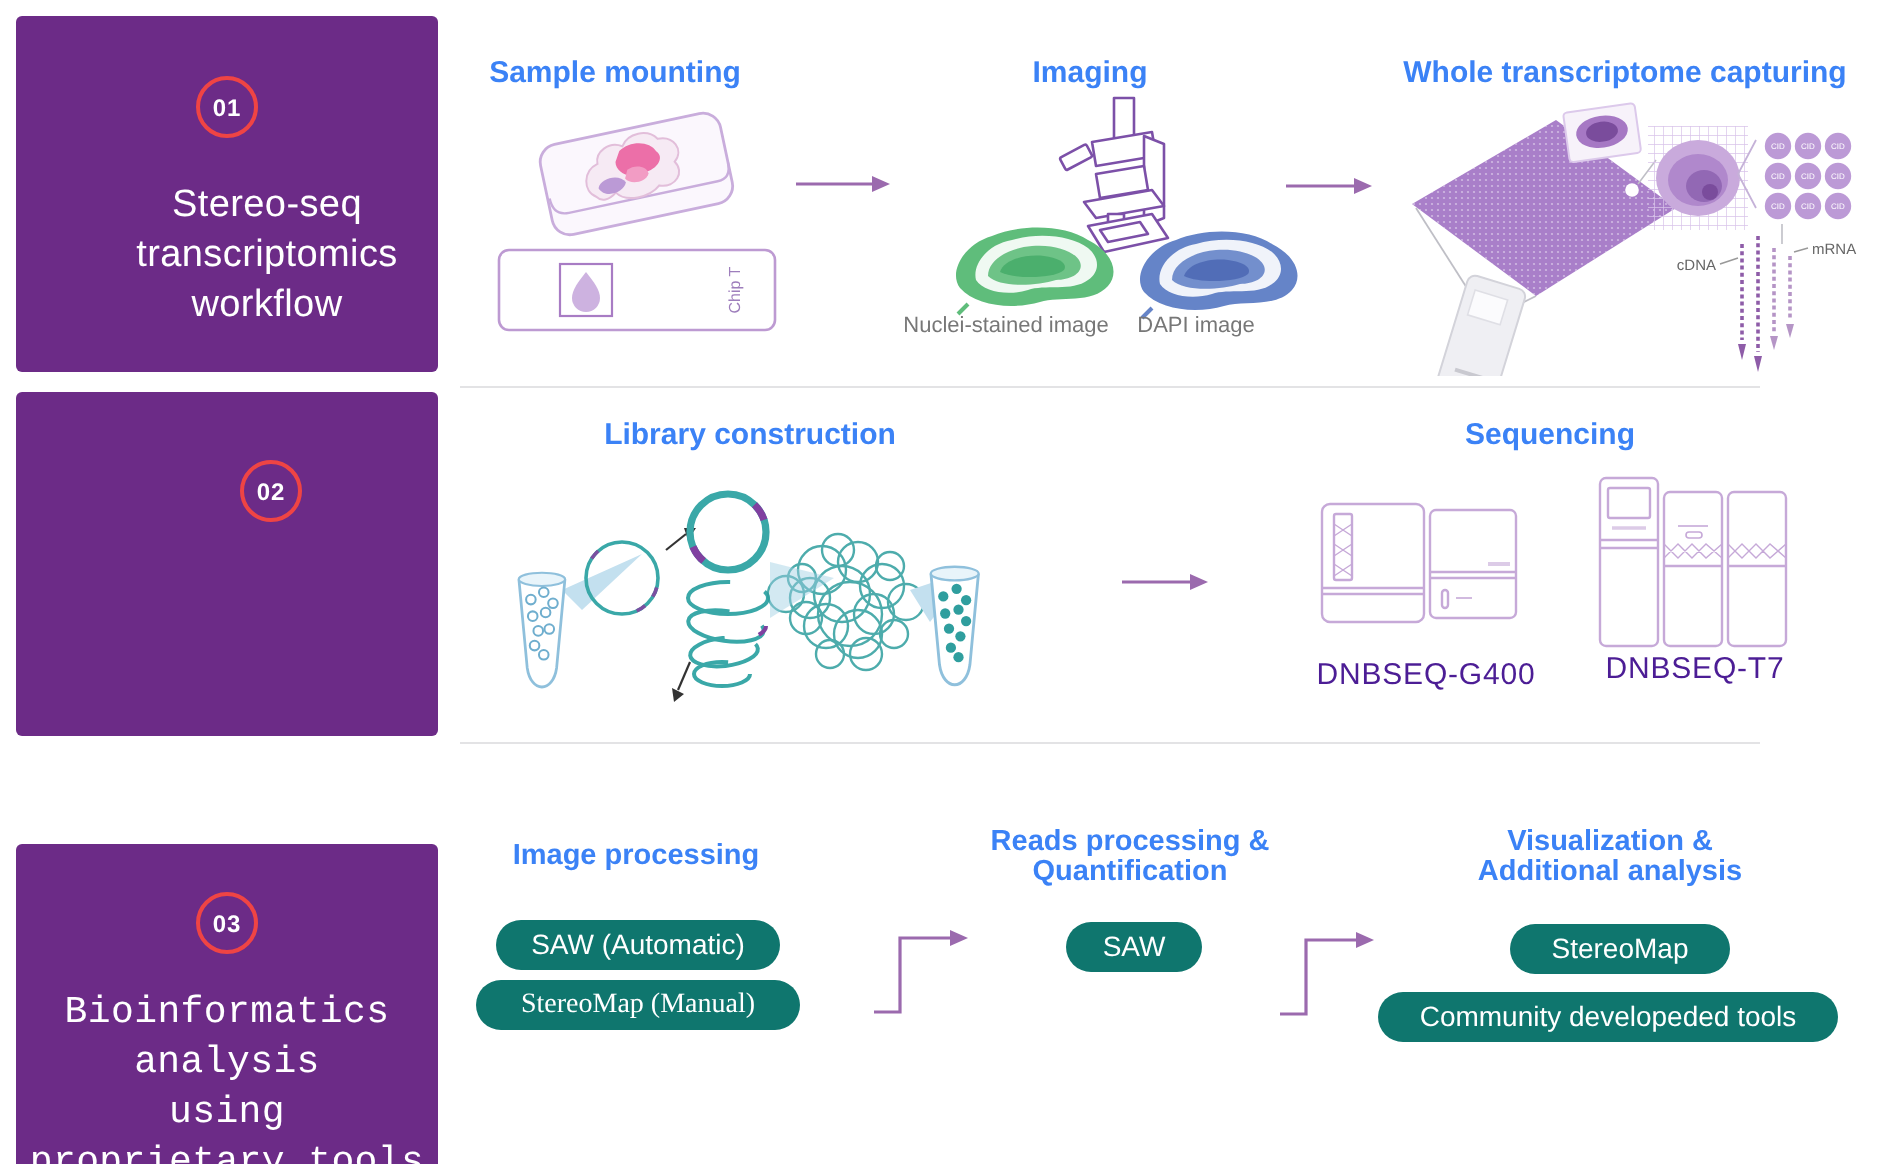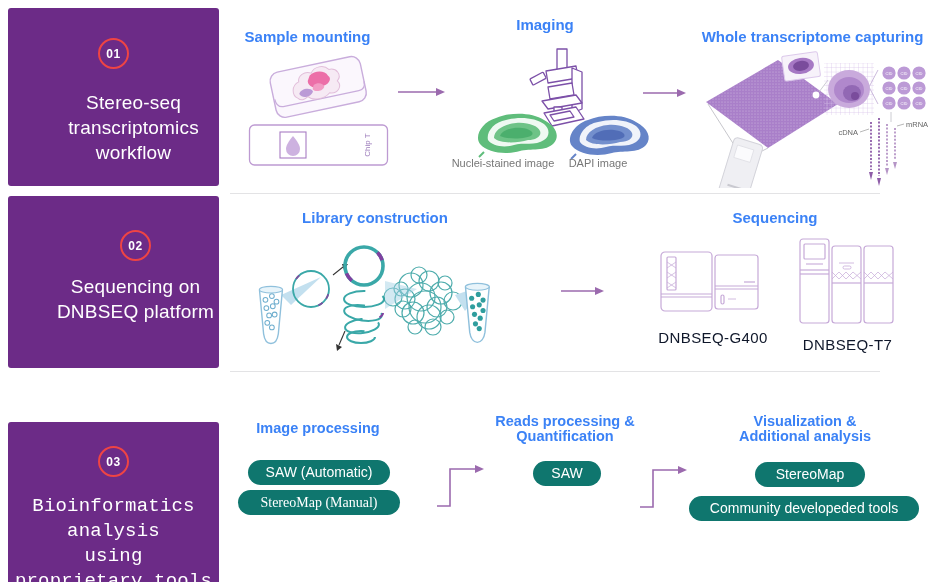--- a/index.html
+++ b/index.html
@@ -16,21 +16,21 @@
   .badge{
     width:27px;height:27px;border:2px solid #ef4444;border-radius:50%;
     margin:0 auto;display:flex;align-items:center;justify-content:center;
     font-size:12px;font-weight:bold;letter-spacing:.5px;
   }
   .panel-title{font-size:19px;line-height:25px;font-weight:400;letter-spacing:.2px;}
   
   .h-purple{position:absolute;color:#3b82f6;font-weight:bold;font-size:15px;text-align:center;}
   .h-purple.small{font-size:14.5px;line-height:15px;}
   .glabel{position:absolute;color:#777;font-size:11px;text-align:center;}
-  .mlabel{position:absolute;color:#0f172a;font-size:15px;letter-spacing:.4px;text-align:center;}
+  .mlabel{position:absolute;color:#4c1d95;font-size:15px;letter-spacing:.4px;text-align:center;}
   .pill{
     position:absolute;background:#0f766e;color:#fff;border-radius:14px;
     font-size:14px;line-height:25px;height:25px;padding:0 15px;text-align:center;white-space:nowrap;
   }
   .abs{position:absolute;}
   svg{display:block;}
 </style>
 </head>
 <body>
 
@@ -45,24 +45,20 @@
     <div>Stereo-seq</div>
     <div>transcriptomics</div>
     <div>workflow</div>
   </div>
 </div>
 
 <div class="panel" style="top:196px;height:172px;padding-left:44px;">
   <div class="badge" style="margin-top:34px;">
     <span>02</span>
   </div>
-  <div class="panel-title" style="margin-top:13px;">
-    <div>Sequencing on</div>
-    <div>DNBSEQ platform</div>
-  </div>
 </div>
 
 <div class="panel" style="top:376px;height:198px;margin-top:46px;">
   <div class="badge" style="margin-top:24px;">
     <span>03</span>
   </div>
   <div class="panel-title" style="margin-top:17px;font-family:Liberation Mono, monospace;">
     <div>Bioinformatics</div>
     <div>analysis</div>
     <div>using</div>
@@ -88,21 +84,21 @@
   <rect x="32" y="11" width="26" height="26" fill="none" stroke="#A87CC4" stroke-width="1.1"></rect>
   <path d="M45,15 C49,20 52,24 52,28 a7,7 0 1 1 -14,0 C38,24 41,20 45,15 Z" fill="#CDB2E0"></path>
   <text x="122" y="24" transform="rotate(-90 122 24)" font-size="8" fill="#9E7EBC" text-anchor="middle">Chip T</text>
 </svg>
 
 <svg class="abs" style="left:398px;top:86px;" width="48" height="12" viewBox="0 0 48 12">
   <line x1="0" y1="6" x2="38" y2="6" stroke="#9B6AAE" stroke-width="1.6"></line>
   <polygon points="38,2 47,6 38,10" fill="#9B6AAE"></polygon>
 </svg>
 
-<div class="h-purple" style="left:505px;top:16px;width:80px;">Imaging</div>
+<div class="h-purple" style="left:505px;top:28px;width:80px;">Imaging</div>
 
 <svg class="abs" style="left:518px;top:47px;" width="88" height="84" viewBox="0 0 88 84">
   <g fill="#fff" stroke="#7C50A8" stroke-width="1.3" stroke-linejoin="round">
     <rect x="39" y="2" width="10" height="22"></rect>
     <path d="M28,24 L58,19 L60,31 L30,36 Z"></path>
     <g transform="rotate(-28 26 29)">
         <rect x="12" y="25" width="15" height="7" rx="1"></rect>
       </g>
     <path d="M54,21 L64,25 L64,62 L54,66 Z"></path>
     <polygon points="30,40 54,36 56,48 32,52"></polygon>
@@ -339,21 +335,21 @@
     <line x1="1" y1="33" x2="30" y2="33"></line>
     <line x1="1" y1="37" x2="30" y2="37"></line>
     <line x1="40" y1="26" x2="55" y2="26" stroke-width=".8"></line>
     <rect x="44" y="29" width="8" height="3" rx="1.5" stroke-width=".8"></rect>
     <path d="M33,42 L40,35 L47,42 L54,35 L62,42 M33,35 L40,42 L47,35 L54,42 L62,35" stroke-width=".7" fill="none"></path>
     <path d="M65,42 L72,35 L79,42 L86,35 L94,42 M65,35 L72,42 L79,35 L86,42 L94,35" stroke-width=".7" fill="none"></path>
     <line x1="33" y1="46" x2="62" y2="46"></line>
     <line x1="65" y1="46" x2="94" y2="46"></line>
   </g>
 </svg>
-<div class="mlabel" style="left:800px;top:336px;width:95px;">DNBSEQ-T7</div>
+<div class="mlabel" style="left:800px;top:326px;width:95px;">DNBSEQ-T7</div>
 
 <div class="h-purple small" style="left:253px;top:421px;width:130px;">Image processing</div>
 <div class="pill" style="left:248px;top:460px;width:112px;">SAW (Automatic)</div>
 <div class="pill" style="left:238px;top:490px;width:132px;font-family:Liberation Serif, serif;">StereoMap (Manual)</div>
 
 <svg class="abs" style="left:435px;top:462px;" width="52" height="48" viewBox="0 0 52 48">
   <path d="M2,44 H15 V7 H40" fill="none" stroke="#9B6AAE" stroke-width="1.6"></path>
   <polygon points="40,3 49,7 40,11" fill="#9B6AAE"></polygon>
 </svg>
 

